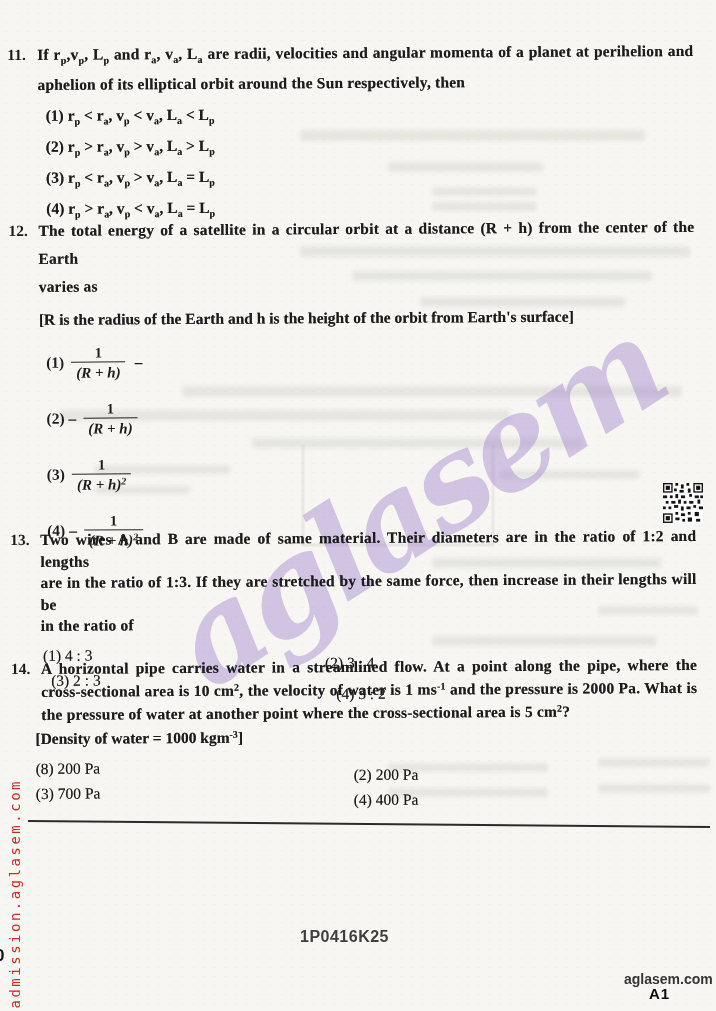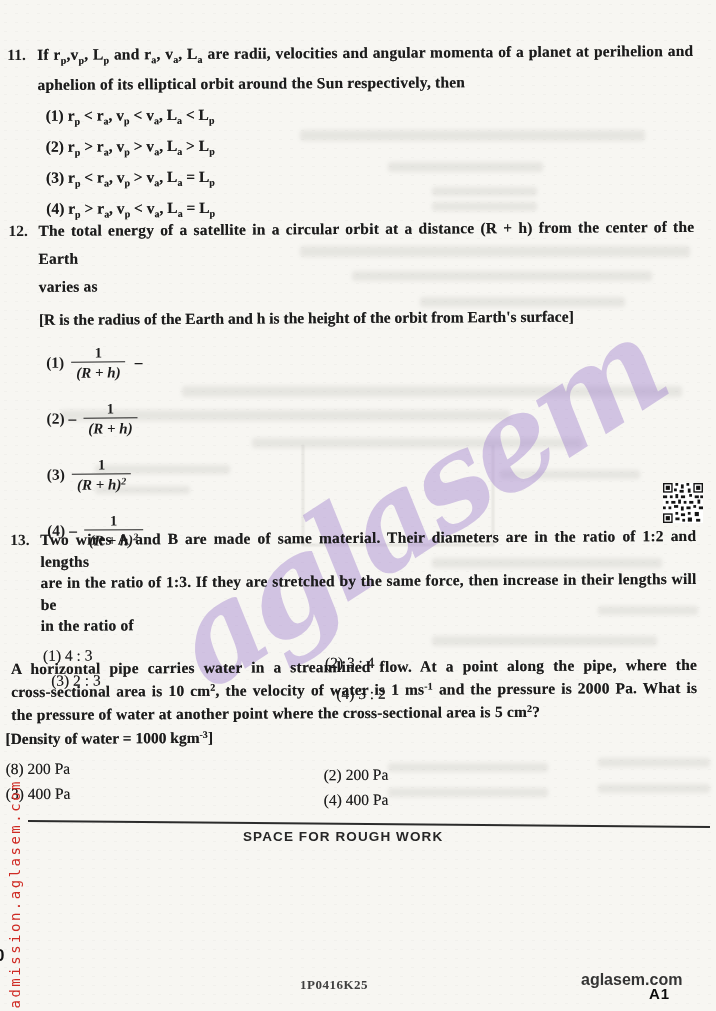--- a/index.html
+++ b/index.html
@@ -54,26 +54,26 @@
   
   .opt-grid{position:relative;height:54px;margin-top:8px;}
   .opt-grid .opt{position:absolute;font-weight:normal;font-size:15.5px;white-space:nowrap;
                  text-shadow:0 0 .5px rgba(20,20,20,.6);}
   
   .rough-rule{position:absolute;left:28px;width:682px;top:820px;border-top:2.2px solid #2b2b2b;
               transform:rotate(0.5deg);transform-origin:left center;z-index:3;}
   .rough-label{position:absolute;left:243px;top:829px;z-index:3;
                font-family:"Liberation Sans","DejaVu Sans",sans-serif;
                font-weight:bold;font-size:13.5px;letter-spacing:1.1px;color:#262626;}
-  .footer-code{position:absolute;left:300px;top:977px;z-index:3;
-               font-family:Liberation Serif, serif;
-               font-weight:bold;font-size:13px;letter-spacing:.5px;color:#3f3f3f;}
-  .footer-site{position:absolute;left:581px;top:971px;z-index:4;
-               font-family:"Liberation Sans","DejaVu Sans",sans-serif;
-               font-weight:bold;font-size:16px;color:#343434;}
+  .footer-code{position:absolute;left:300px;top:928px;z-index:3;
+               font-family:Liberation Sans, sans-serif;
+               font-weight:bold;font-size:16px;letter-spacing:.5px;color:#3f3f3f;}
+  .footer-site{position:absolute;left:624px;top:971px;z-index:4;
+               font-family:"Liberation Sans","DejaVu Sans",sans-serif;
+               font-weight:bold;font-size:14px;color:#343434;}
   .footer-badge{position:absolute;left:649px;top:985px;z-index:3;
                font-family:"Liberation Sans","DejaVu Sans",sans-serif;
                font-weight:bold;font-size:15px;letter-spacing:1px;color:#0c0c0c;}
   .page-frag{position:absolute;left:-5px;top:946px;z-index:3;
                font-family:"Liberation Sans","DejaVu Sans",sans-serif;
                font-weight:bold;font-size:17px;color:#111;}
   .side-text{position:absolute;left:7px;bottom:2px;z-index:3;
              font-family:"DejaVu Sans Mono","Liberation Mono",monospace;
              font-size:14px;letter-spacing:2.5px;color:#cf2b24;
              writing-mode:vertical-rl;transform:rotate(180deg);}
@@ -179,38 +179,38 @@
         <div class="opt-grid" style="height:52px;margin-top:10px;">
           <span class="opt" style="left:2px;top:0">(1) 4 : 3</span>
           <span class="opt" style="left:284px;top:9px">(2) 3 : 4</span>
           <span class="opt" style="left:10px;top:25px">(3) 2 : 3</span>
           <span class="opt" style="left:295px;top:40px">(4) 3 : 2</span>
         </div>
       </div>
     </div>
 
     <div class="question lh23" style="top:655px">
+      <div class="qnum">14.</div>
       <div class="qbody">
         <div class="qline just">A horizontal pipe carries water in a streamlined flow. At a point along the pipe, where the</div>
         <div class="qline just">cross-sectional area is 10 cm<sup>2</sup>, the velocity of water is 1 ms<sup>-1</sup> and the pressure is 2000 Pa. What is</div>
         <div class="qline">the pressure of water at another point where the cross-sectional area is 5 cm<sup>2</sup>?</div>
         <div class="qnote" style="margin-top:4px;margin-left:-6px;">[Density of water = 1000 kgm<sup>-3</sup>]</div>
         <div class="opt-grid" style="height:54px;margin-top:12px;">
           <span class="opt" style="left:-6px;top:0">(8) 200 Pa</span>
           <span class="opt" style="left:312px;top:8px">(2) 200 Pa</span>
-          <span class="opt" style="left:-6px;top:25px">(3) 400 Pa</span>
+          <span class="opt" style="left:-6px;top:25px">(3) 700 Pa</span>
           <span class="opt" style="left:312px;top:33px">(4) 400 Pa</span>
         </div>
       </div>
     </div>
 
   </div>
 
   <div class="rough-rule"></div>
-  <div class="rough-label">SPACE FOR ROUGH WORK</div>
 
   <svg class="qr" viewBox="0 0 29 29" xmlns="http://www.w3.org/2000/svg">
     <rect x="0" y="0" width="29" height="29" fill="#ffffff"></rect>
     <g fill="#141414">
       <rect x="0" y="0" width="7" height="7"></rect>
         <rect x="22" y="0" width="7" height="7"></rect>
         <rect x="0" y="22" width="7" height="7"></rect>
     </g>
     <g fill="#ffffff">
       <rect x="1" y="1" width="5" height="5"></rect>

